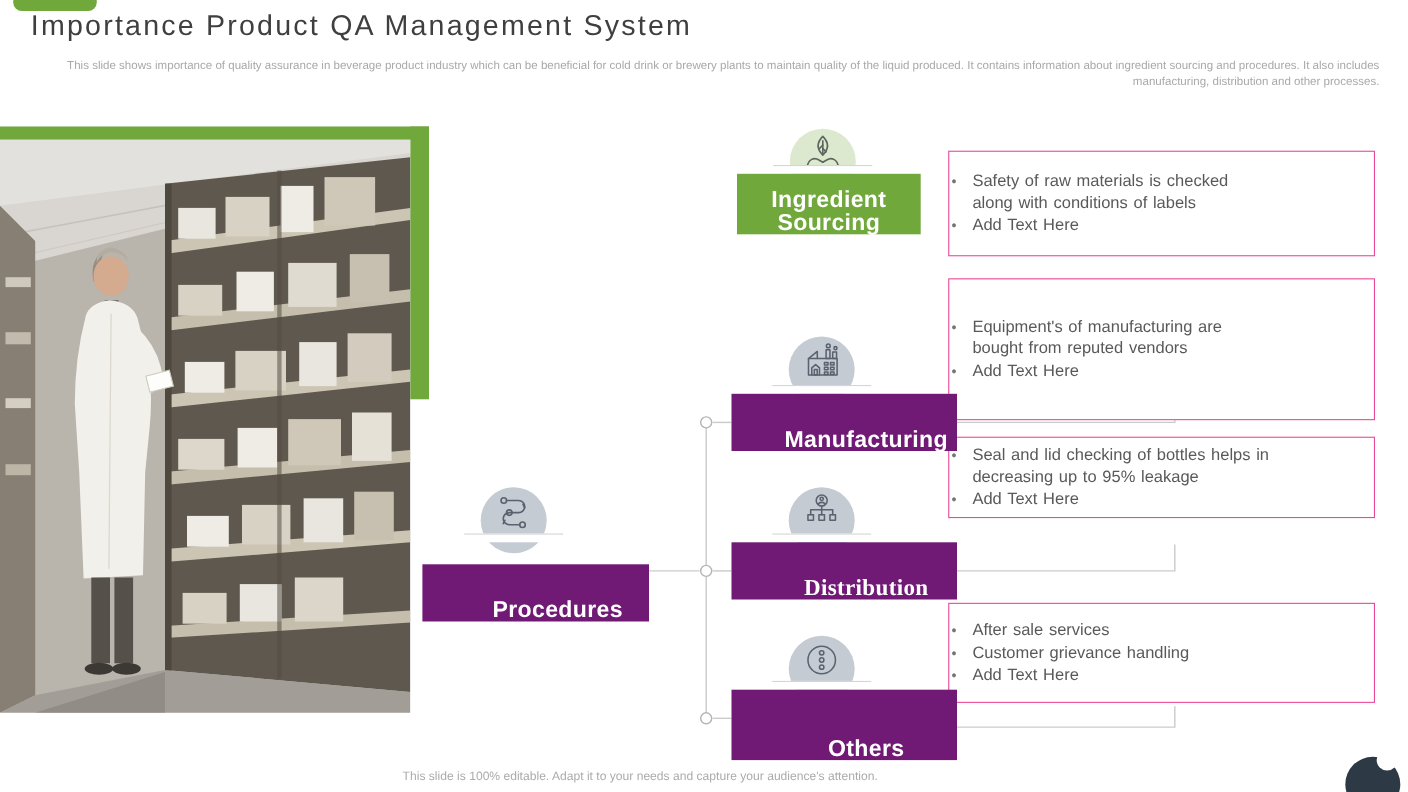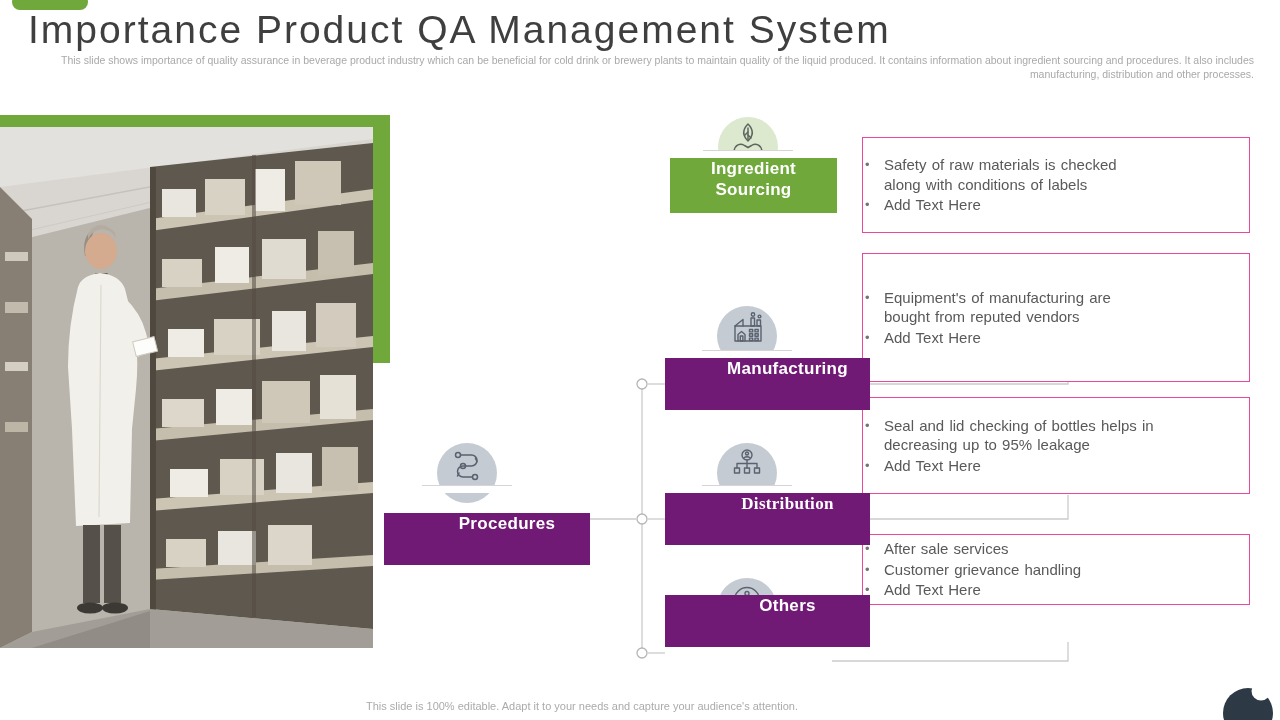--- a/index.html
+++ b/index.html
@@ -5,21 +5,21 @@
   html,body{margin:0;padding:0;background:#e9e9e9;}
   .slide{
     position:relative;width:1280px;height:720px;margin:0 auto;
     background:#ffffff;overflow:hidden;
     font-family:"Liberation Sans",sans-serif;
   }
   
   .accent-pill{position:absolute;left:12px;top:-6px;width:76px;height:16px;
     background:#71A83C;border-radius:8px;}
   .page-title{position:absolute;left:28px;top:8px;margin:0;
-    font-size:39px;font-weight:400;letter-spacing:2px;color:#3f3f3f;white-space:nowrap;}
+    font-size:26px;font-weight:400;letter-spacing:2px;color:#3f3f3f;white-space:nowrap;}
   .page-subtitle{position:absolute;left:30px;top:54px;width:1224px;margin:0;
     font-size:10.5px;line-height:1.32;color:#a9a9a9;text-align:right;}
   
   .photo-wrap{position:absolute;left:0;top:127px;width:373px;height:521px;}
   .green-top{position:absolute;left:0;top:115px;width:390px;height:12px;background:#71A83C;}
   .green-right{position:absolute;left:373px;top:115px;width:17px;height:248px;background:#71A83C;}
   
   .connectors{position:absolute;left:0;top:0;width:1280px;height:720px;pointer-events:none;}
   
   .icon-circle{position:absolute;width:60px;height:60px;border-radius:50%;z-index:1;
@@ -34,38 +34,38 @@
   .ic-oth{left:717px;top:578px;}
   
   .cut-band{position:absolute;width:90px;height:7px;background:#ffffff;
     border-top:1.5px solid #d5d5d5;z-index:2;}
   .cb-ing{left:703px;top:150px;}
   .cb-man{left:702px;top:350px;}
   .cb-proc{left:422px;top:485px;}
   .cb-dist{left:702px;top:485px;}
   .cb-oth{left:702px;top:619px;}
   
-  .node{position:absolute;z-index:3;display:flex;align-items:flex-start;justify-content:center;
-    text-align:center;color:#ffffff;font-weight:700;font-size:17px;line-height:21px;
+  .node{position:absolute;z-index:3;display:flex;align-items:flex-end;justify-content:center;
+    text-align:center;color:#ffffff;font-weight:700;font-size:21px;line-height:21px;
     letter-spacing:.3px;white-space:pre-line;}
   .node-green{background:#71A83C;}
   .node-dark{background:#701a75;padding-left:40px;}
   .nd-ing{left:670px;top:158px;width:167px;height:55px;}
   .nd-man{left:665px;top:358px;width:165px;height:52px;}
   .nd-proc{left:384px;top:493px;width:166px;height:52px;margin-top:20px;}
   .nd-dist{left:665px;top:493px;width:165px;height:52px;font-family:Liberation Serif, serif;}
-  .nd-oth{left:665px;top:595px;width:165px;height:52px;}
+  .nd-oth{left:665px;top:627px;width:165px;height:64px;}
   
   .callout{position:absolute;left:862px;width:388px;background:#ffffff;
     border:1px solid #ec4899;display:flex;align-items:center;box-sizing:border-box;
     padding-right:14px;z-index:2;}
   .co-1{top:137px;height:96px;}
   .co-2{top:253px;height:129px;}
-  .co-3{top:397px;height:97px;}
-  .co-4{top:534px;height:71px;}
+  .co-3{top:397px;height:74px;}
+  .co-4{top:548px;height:91px;}
   .callout ul{margin:0;padding:0;list-style:none;}
   .callout li{position:relative;padding-left:21px;margin:1px 0;max-width:315px;
     font-size:15px;line-height:19.5px;color:#595959;white-space:pre-line;word-spacing:1px;}
   .callout li::before{content:"\2022";position:absolute;left:2px;top:0;
     color:#757575;font-size:13px;line-height:19.5px;}
   
   .slide-footer{position:absolute;left:0;top:700px;width:1164px;margin:0;
     text-align:center;font-size:11px;color:#ababab;}
   
   .corner-logo{position:absolute;left:1218px;top:684px;}

